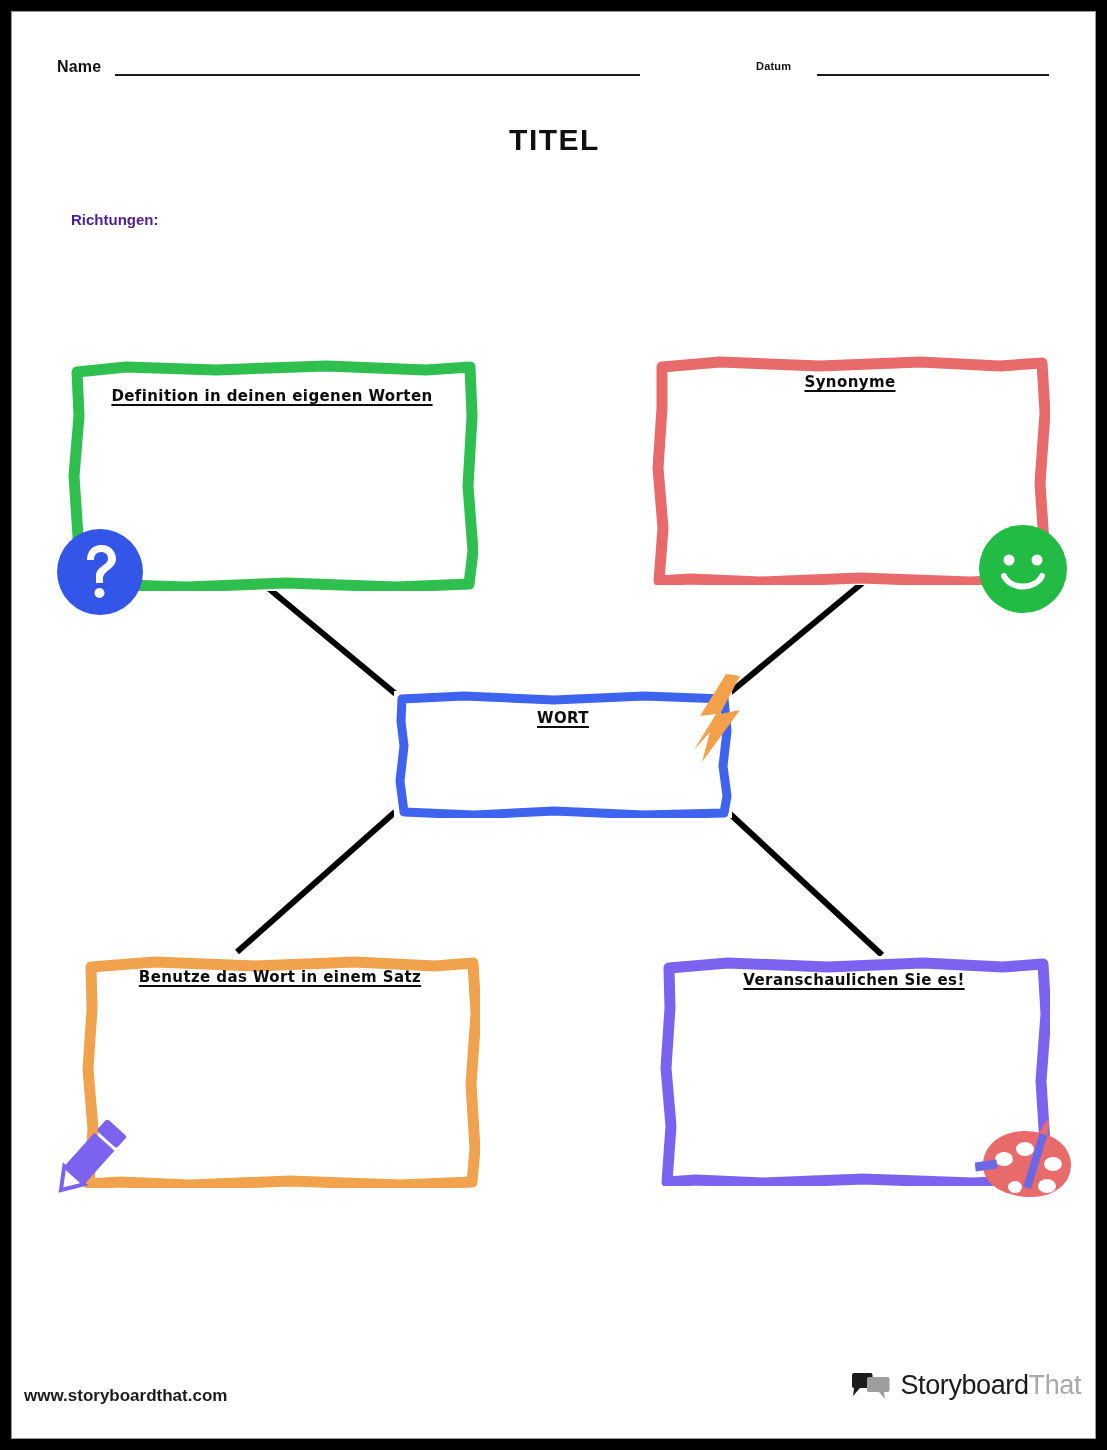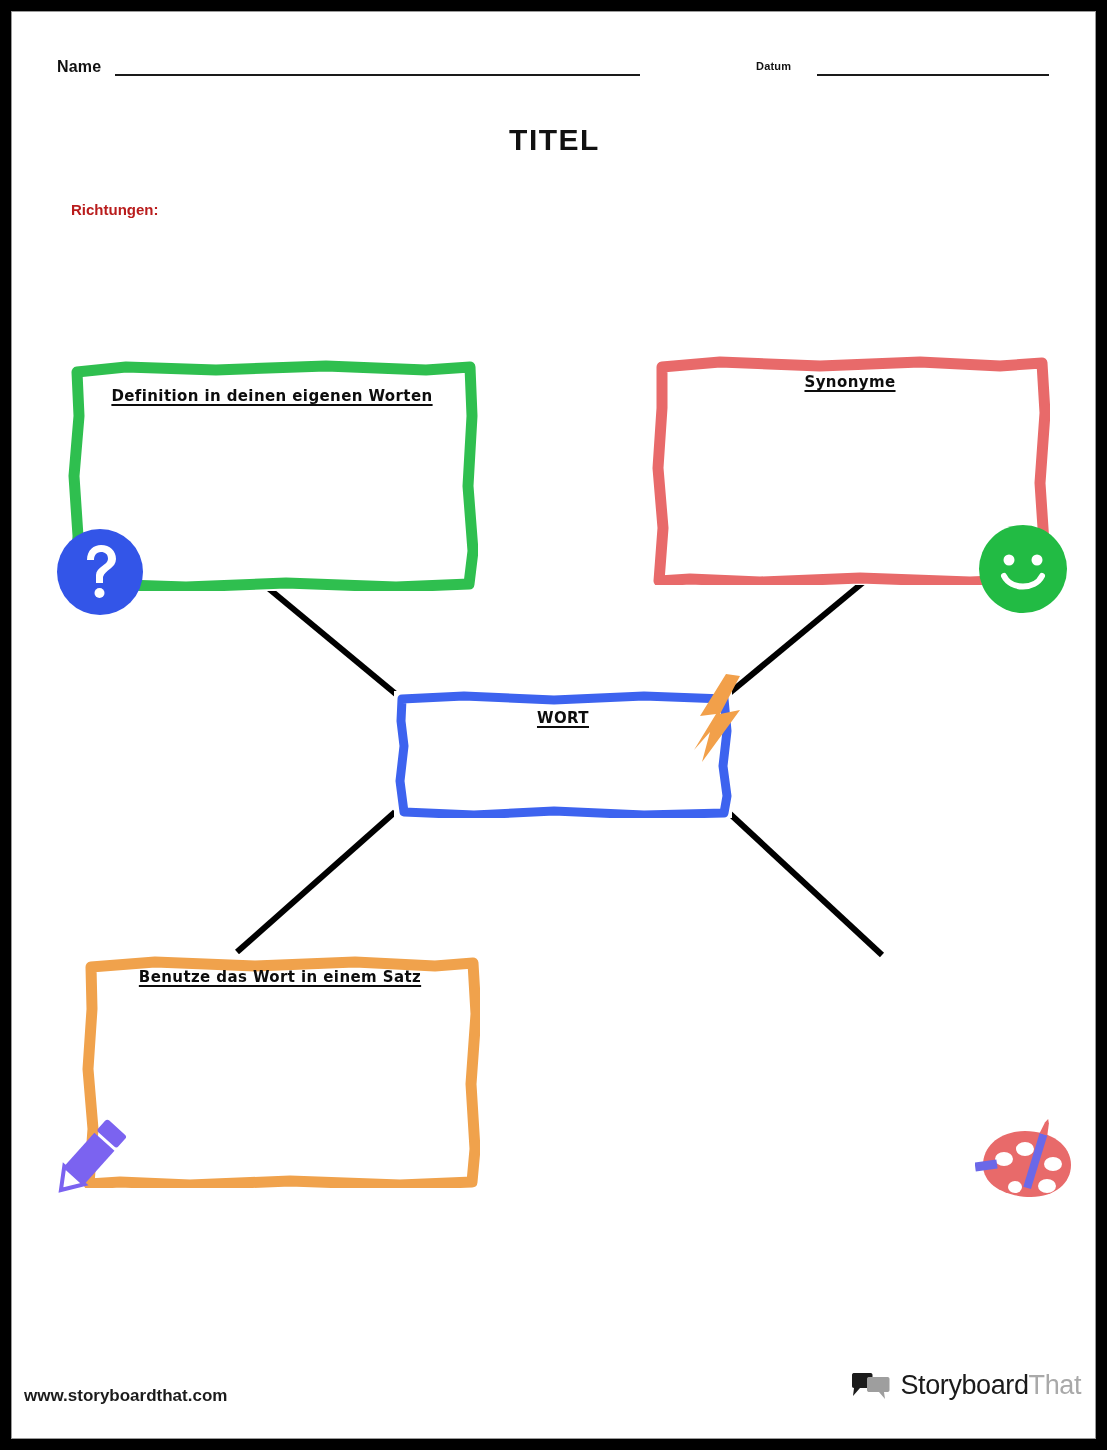--- a/index.html
+++ b/index.html
@@ -64,25 +64,25 @@
     font-family: "Liberation Sans Narrow", "Liberation Sans", sans-serif;
     font-weight: bold;
     font-size: 30px;
     letter-spacing: 1.5px;
     color: #111;
   }
 
   #directions-label {
     position: absolute;
     left: 59px;
-    top: 189px;
+    top: 199px;
     font-family: "Liberation Sans Narrow", "Liberation Sans", sans-serif;
     font-weight: bold;
     font-size: 15px;
-    color: #b91c1c;
+    color: #4c1d95;
   }
 
   
   #connector-layer {
     position: absolute;
     left: 0; top: 0;
     width: 1085px;
     height: 1428px;
     pointer-events: none;
   }
@@ -214,20 +214,27 @@
     </div>
 
     <div class="word-box" id="box-sentence">
       <svg class="box-frame" viewBox="0 0 400 234" preserveAspectRatio="none" xmlns="http://www.w3.org/2000/svg">
         <path d="M11,13 L75,8 L175,12 L275,8 L355,12 L393,9 L396,60 L391,130 L395,195 L392,228
                  L320,231 L210,227 L110,231 L40,228 L9,230 L13,175 L8,115 L12,55 Z" fill="none" stroke="#f0a24c" stroke-width="11" stroke-linejoin="round"></path>
       </svg>
       <div class="box-title">Benutze das Wort in einem Satz</div>
     </div>
 
+    <div class="word-box" id="box-illustrate">
+      <svg class="box-frame" viewBox="0 0 392 230" preserveAspectRatio="none" xmlns="http://www.w3.org/2000/svg">
+        <path d="M11,12 L70,7 L170,11 L265,7 L345,11 L385,8 L388,58 L383,125 L387,188 L384,224
+                 L315,227 L205,223 L105,227 L38,224 L9,226 L13,170 L8,112 L12,52 Z" fill="none" stroke="#7b63f0" stroke-width="11" stroke-linejoin="round"></path>
+      </svg>
+      <div class="box-title">Veranschaulichen Sie es!</div>
+    </div>
 
     <svg class="deco-icon" id="icon-question" viewBox="0 0 88 88" xmlns="http://www.w3.org/2000/svg">
       <circle cx="44" cy="44" r="43" fill="#3355e8"></circle>
       <path d="M31,32 C31,22 38,17 45,17 C54,17 60,23 60,31 C60,40 49,42 47,49 L47,55 L40,55 L40,47
                C40,39 52,37 52,31 C52,26 49,24 45,24 C40,24 38,28 38,32 Z" fill="#ffffff"></path>
       <circle cx="43.5" cy="65" r="5" fill="#ffffff"></circle>
     </svg>
 
     <svg class="deco-icon" id="icon-smiley" viewBox="0 0 90 90" xmlns="http://www.w3.org/2000/svg">
       <circle cx="45" cy="45" r="44" fill="#22bb44"></circle>

